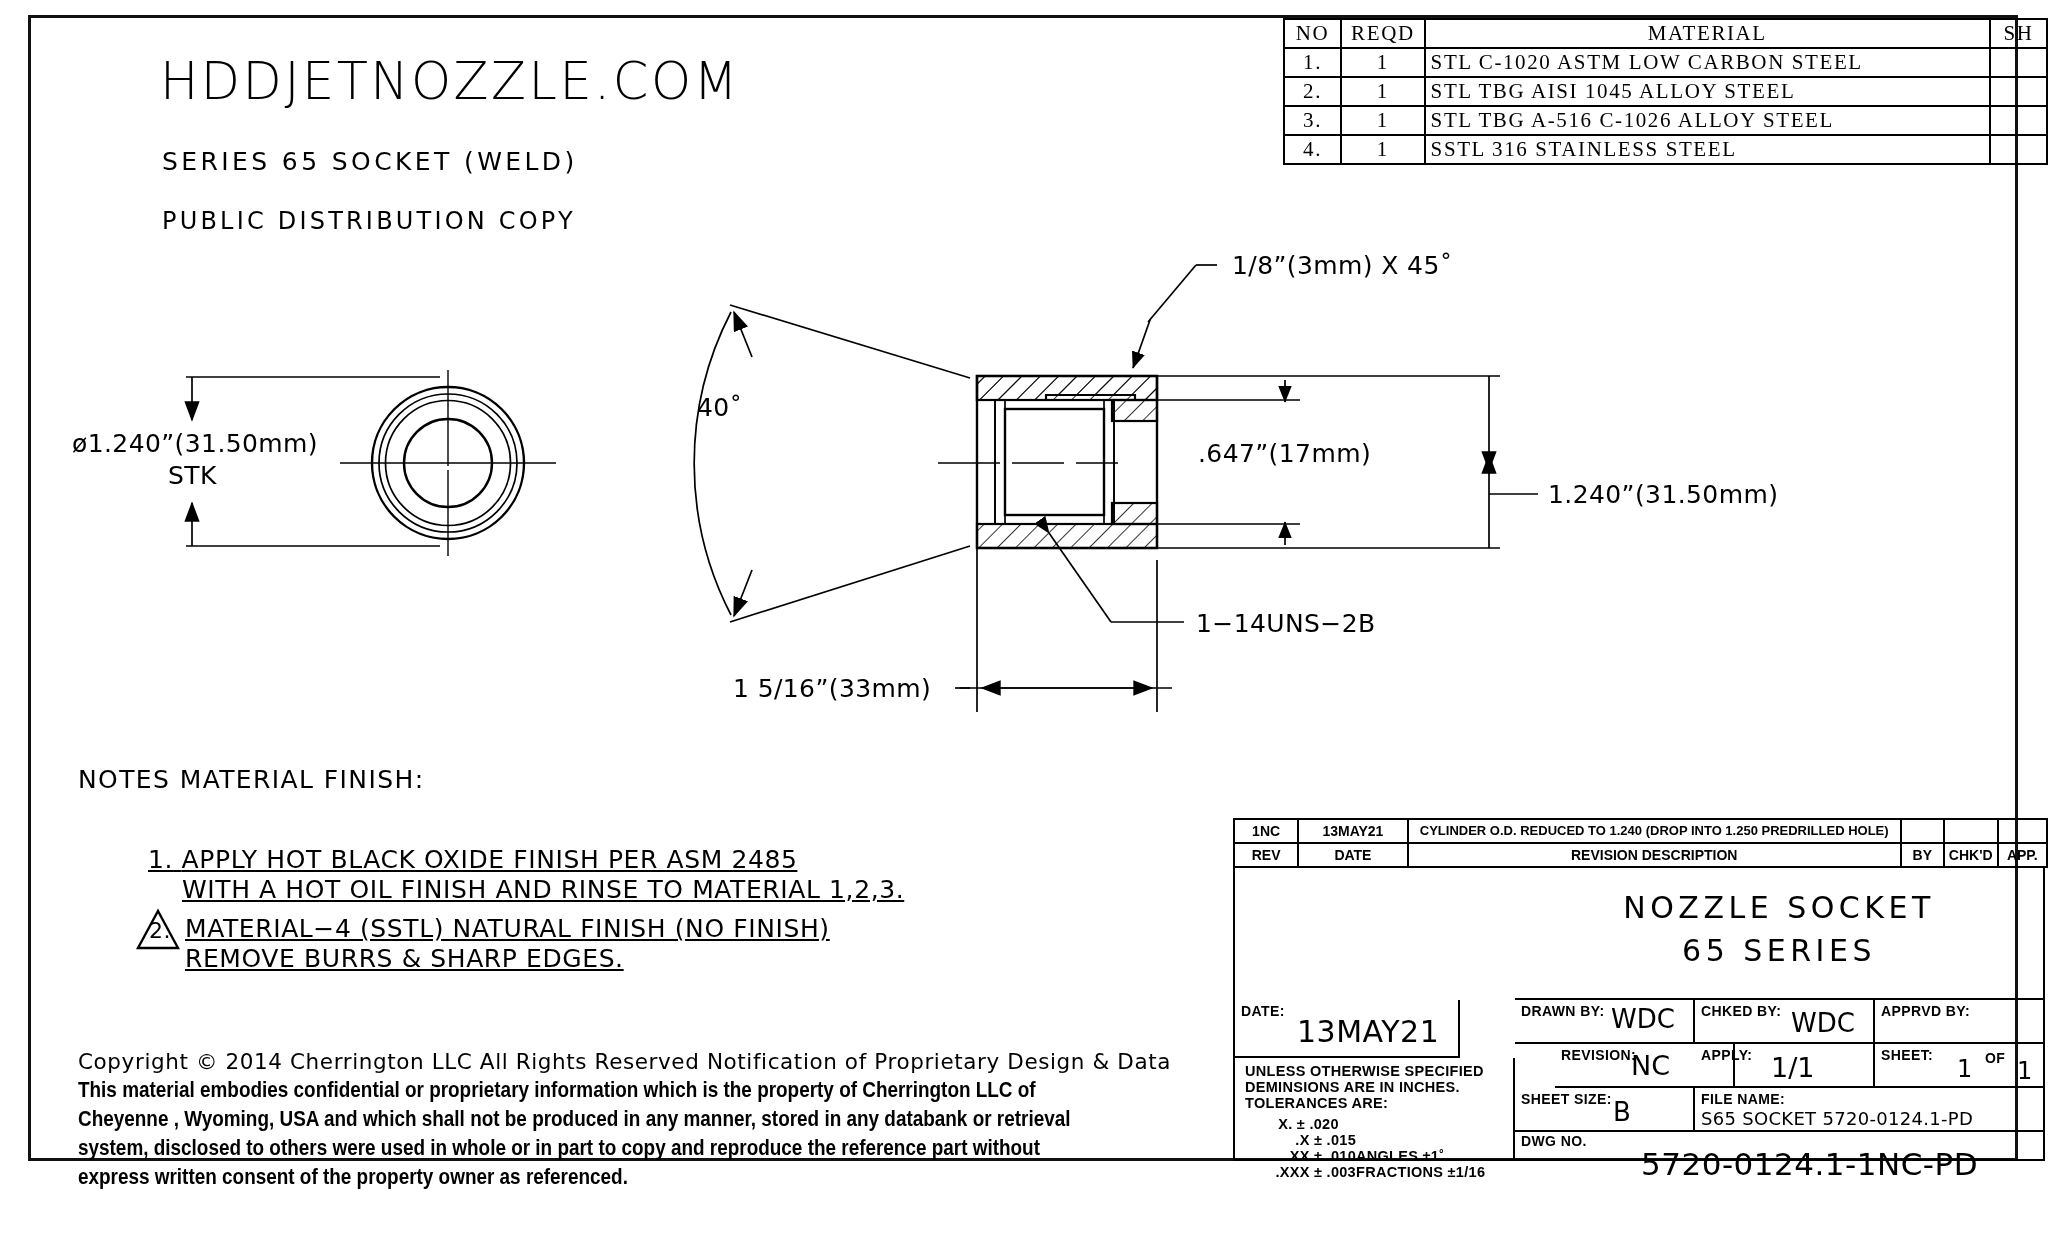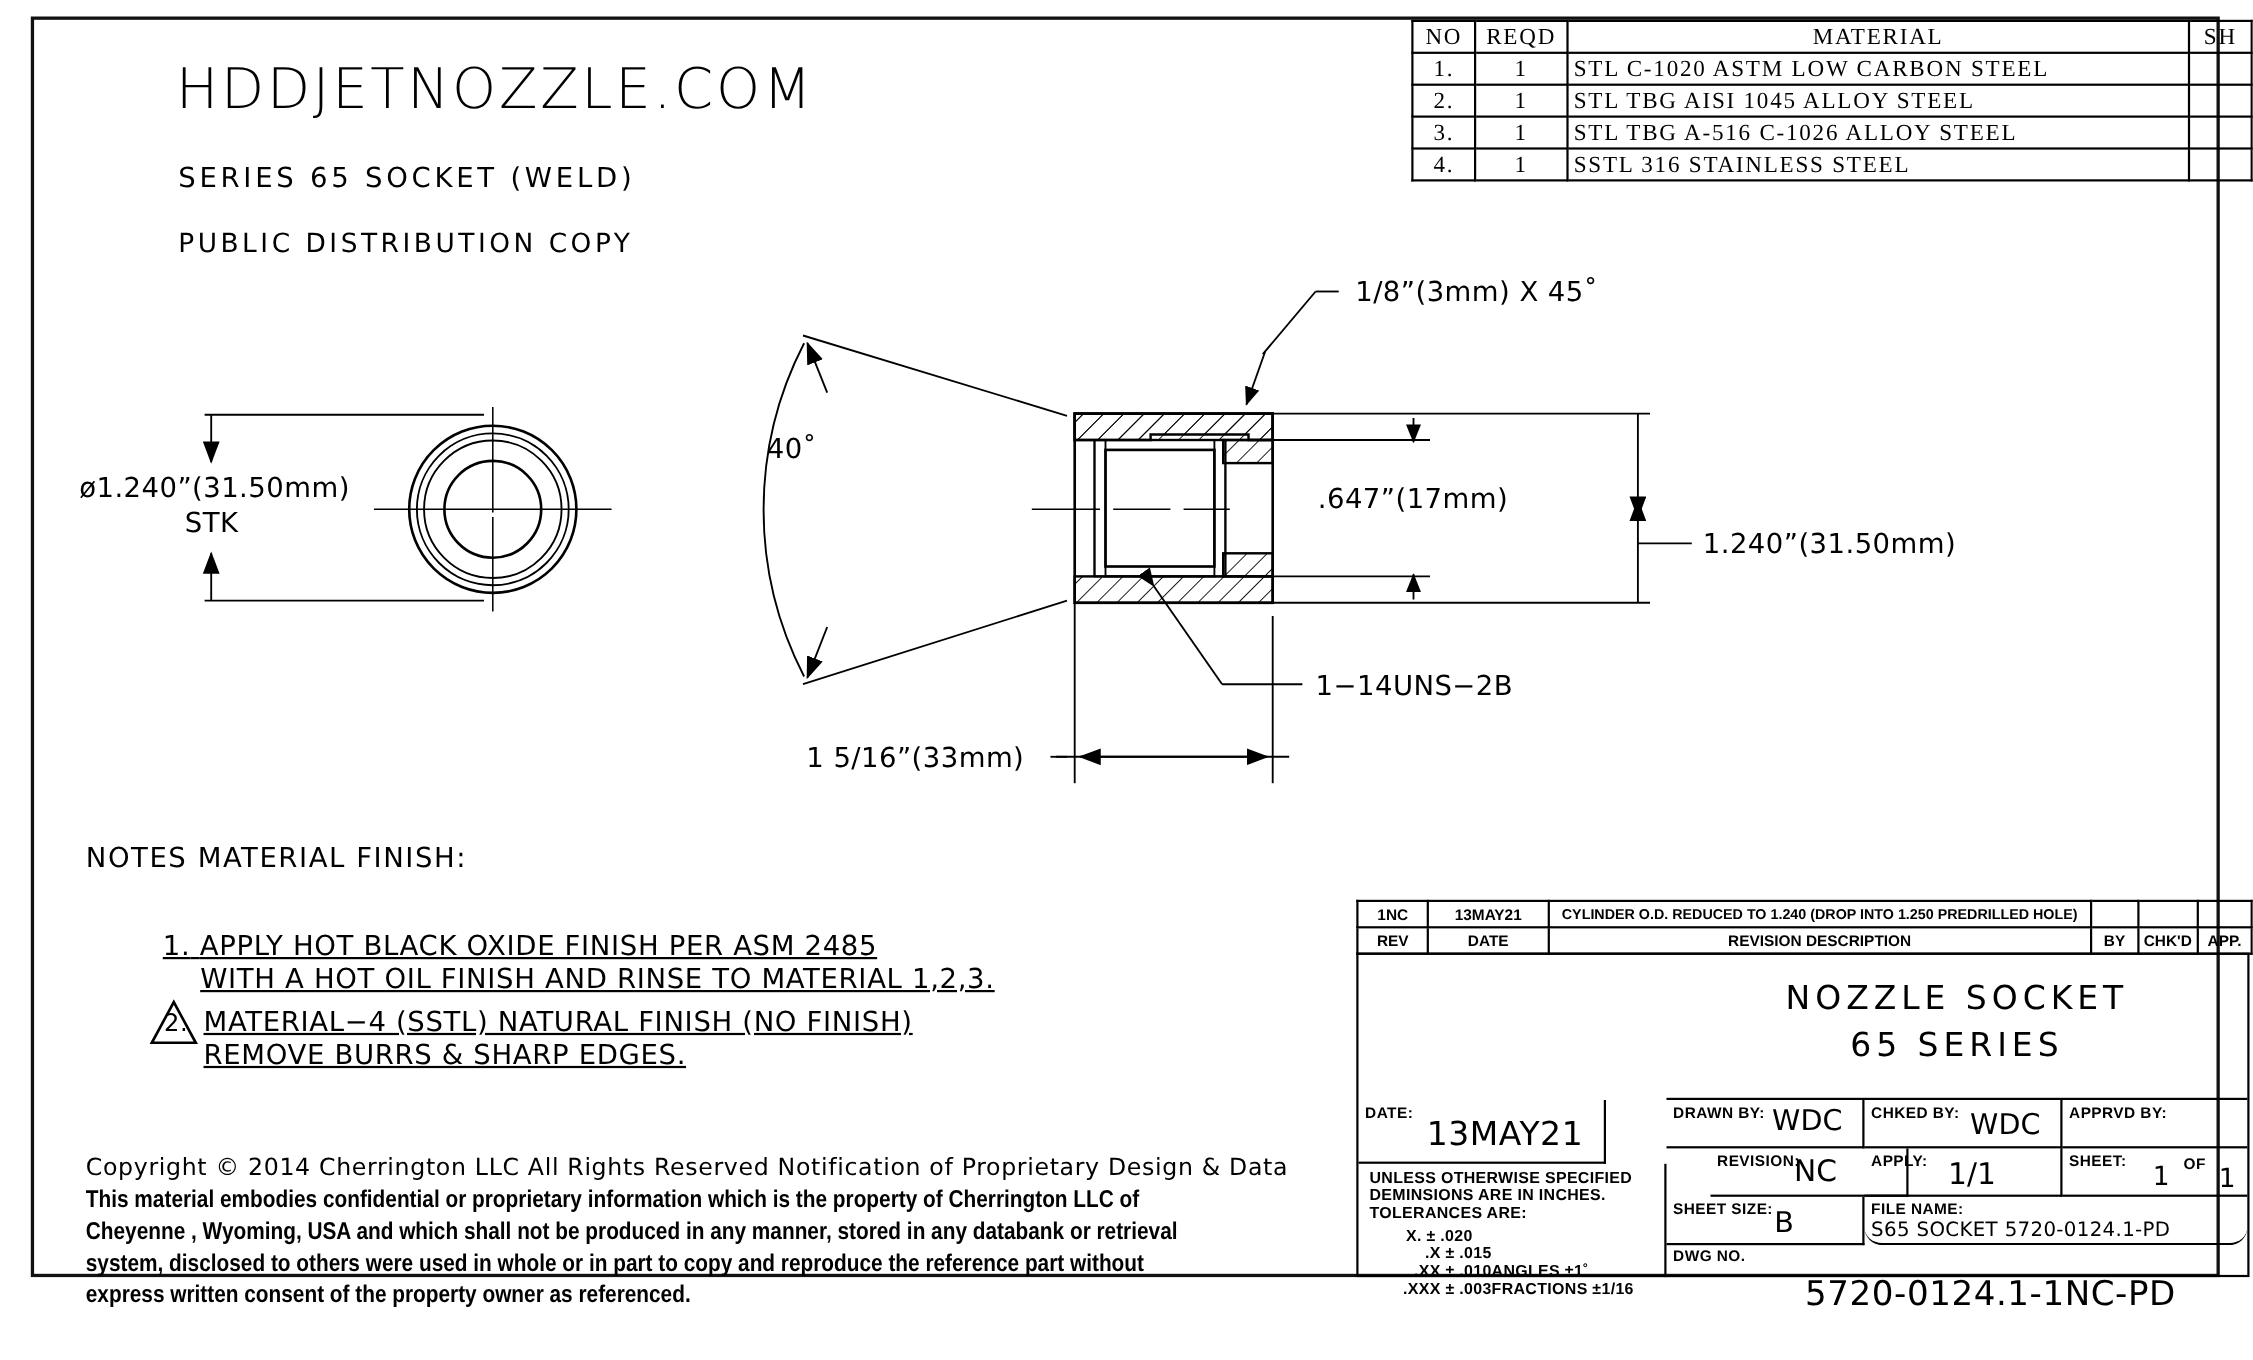--- a/index.html
+++ b/index.html
@@ -73,21 +73,21 @@
   
   #tb-drawn{left:280px;top:132px;width:180px;height:44px;}
   #tb-chked{left:460px;top:132px;width:180px;height:44px;}
   #tb-apprvd{left:640px;top:132px;width:168px;height:44px;border-right:none;}
   
   #tb-rev{left:280px;top:176px;width:180px;height:44px;margin-left:40px;}
   #tb-scale{left:460px;top:176px;width:180px;height:44px;}
   #tb-sheet{left:640px;top:176px;width:168px;height:44px;border-right:none;}
   
   #tb-ssize{left:280px;top:220px;width:180px;height:44px;}
-  #tb-fname{left:460px;top:220px;width:348px;height:44px;border-right:none;border-radius:16px;}
+  #tb-fname{left:460px;top:220px;width:348px;height:44px;border-right:none;}
   
   #tb-dwg{left:280px;top:264px;width:528px;height:29px;border-right:none;border-bottom:none;}
   .cell-lbl{position:absolute;left:6px;top:3px;}
   .cell-val{position:absolute;font-family:"DejaVu Sans","Liberation Sans",sans-serif;}
   
   svg.dwg{position:absolute;left:0;top:0;width:2048px;height:1236px;pointer-events:none;}
   .lin{stroke:#000;fill:none;}
   .lw2{stroke-width:2.4;}
   .lw15{stroke-width:1.7;}
   .lw12{stroke-width:1.4;}
@@ -354,15 +354,15 @@
     <span class="cell-val" style="left:98px;top:9px;font-size:26px;">B</span>
   </div>
 
   <div class="tb-cell" id="tb-fname">
     <span class="cell-lbl tb-lbl">FILE NAME:</span>
     <span class="cell-val" style="left:6px;top:20px;font-size:18px;letter-spacing:0.3px;">S65 SOCKET 5720-0124.1-PD</span>
   </div>
 
   <div class="tb-cell" id="tb-dwg">
     <span class="cell-lbl tb-lbl" style="top:1px;">DWG NO.</span>
-    <span class="cell-val" style="left:126px;top:14px;font-size:31px;letter-spacing:0.5px;margin-top:12px;">5720-0124.1-1NC-PD</span>
+    <span class="cell-val" style="left:126px;top:14px;font-size:31px;letter-spacing:0.5px;">5720-0124.1-1NC-PD</span>
   </div>
 </div>
 
 </body></html>

